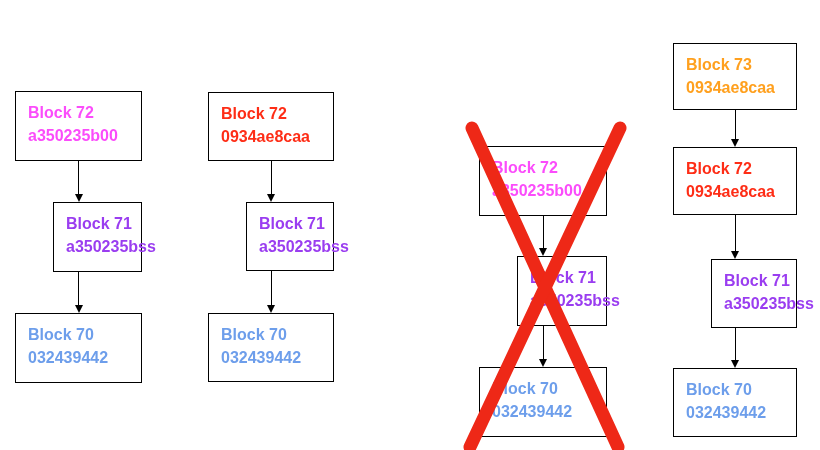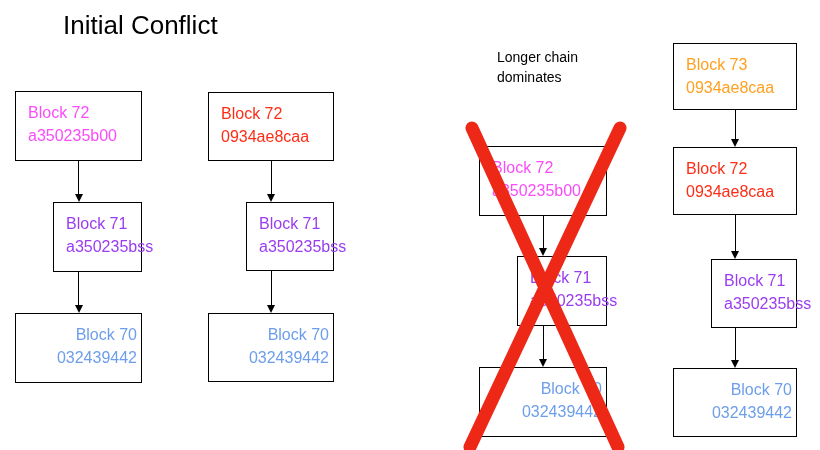--- a/index.html
+++ b/index.html
@@ -19,27 +19,27 @@
   .chain{position:absolute;}
   #chain-fork-a{left:15px;top:91px;width:127px;height:292px;}
   #chain-fork-b{left:208px;top:92px;width:126px;height:290px;}
   #chain-discarded{left:479px;top:146px;width:128px;height:291px;}
   #chain-winning{left:673px;top:43px;width:124px;height:394px;}
   .block{
     position:absolute;left:0;right:0;
     background:#fff;border:1.3px solid var(--ink,#000);
     box-sizing:border-box;
     padding:9px 4px 9px 12px;
-    font-size:16px;line-height:23px;
+    font-size:16px;line-height:23px;font-weight:bold;
   }
   .block div{white-space:nowrap;}
   .block[data-color="magenta"]{color:var(--magenta,#fb4cfb);}
   .block[data-color="red"]{color:var(--red,#fe2d16);}
   .block[data-color="purple"]{color:var(--purple,#9a3df0);margin-left:38px;}
-  .block[data-color="blue"]{color:var(--blue,#6d9eeb);text-align:right;}
+  .block[data-color="blue"]{color:var(--blue,#6d9eeb);}
   .block[data-color="orange"]{color:var(--orange,#ffa01e);}
   .arrow{
     position:absolute;left:50%;width:10px;transform:translateX(-50%);
   }
   .arrow::before{
     content:"";position:absolute;left:50%;top:0;bottom:6px;width:1px;
     margin-left:-0.5px;background:var(--ink,#000);
   }
   .arrow::after{
     content:"";position:absolute;left:50%;bottom:0;transform:translateX(-50%);
@@ -47,24 +47,22 @@
     border-top-color:var(--ink,#000);width:0;height:0;
   }
   #red-x{position:absolute;left:460px;top:118px;width:170px;height:340px;}
   #red-x line{stroke:var(--cross-red,#ee2817);stroke-width:13;stroke-linecap:round;}
 </style>
 </head>
 <body>
 
 <div id="canvas">
 
-  <div class="section-title" id="title-initial">Initial Conflict</div>
 
 
-  <div class="subtitle">Longer chain dominates</div>
 
   <div class="chain" id="chain-fork-a">
     <div class="block" style="top:0;height:70px" data-color="magenta">
       <div>Block 72</div>
       <div>a350235b00</div>
     </div>
     <div class="arrow" style="top:70px;height:41px"></div>
     <div class="block" style="top:111px;height:70px" data-color="purple">
       <div>Block 71</div>
       <div>a350235bss</div>

